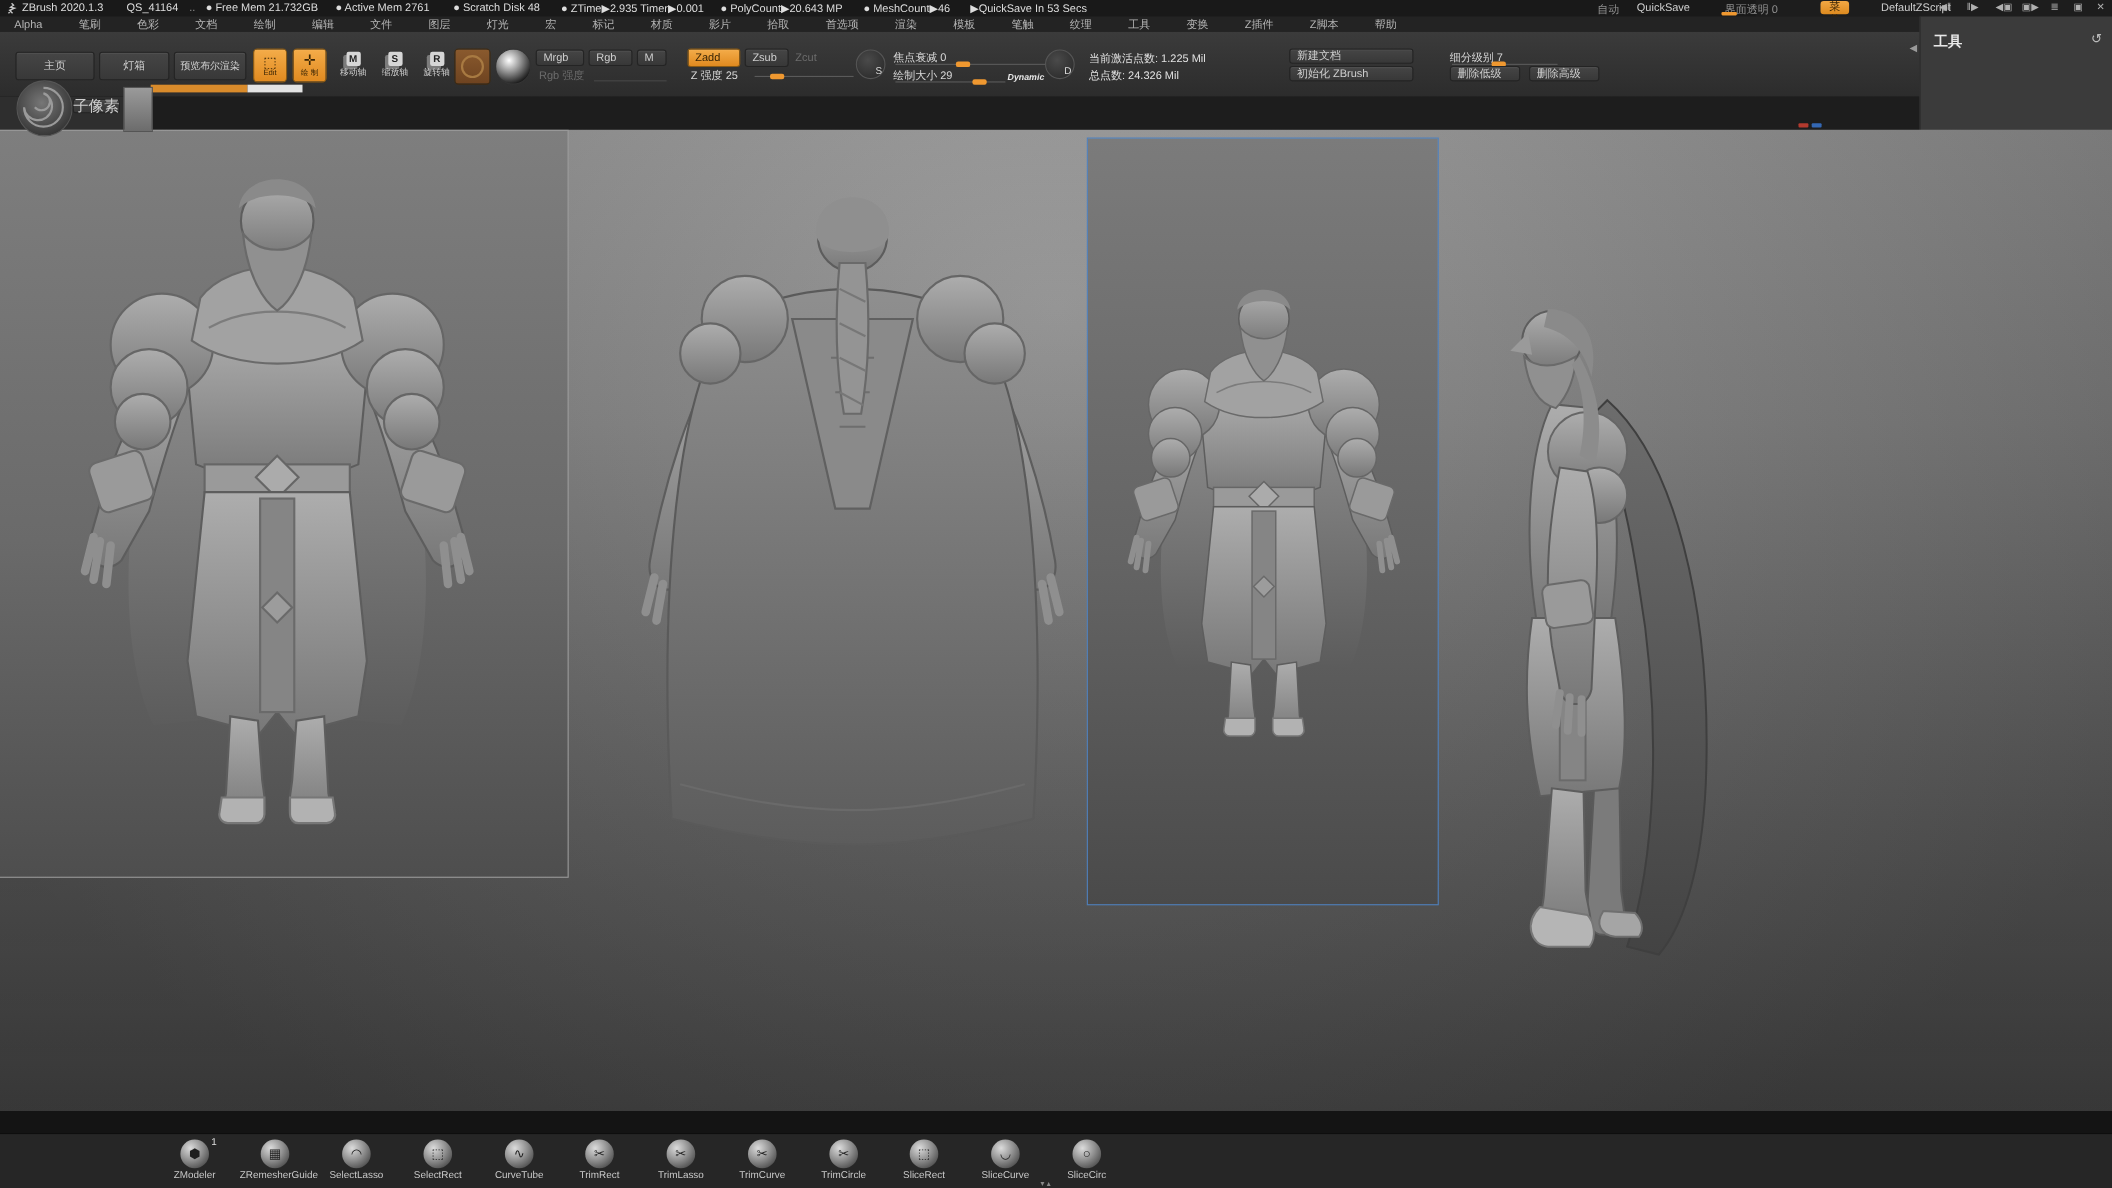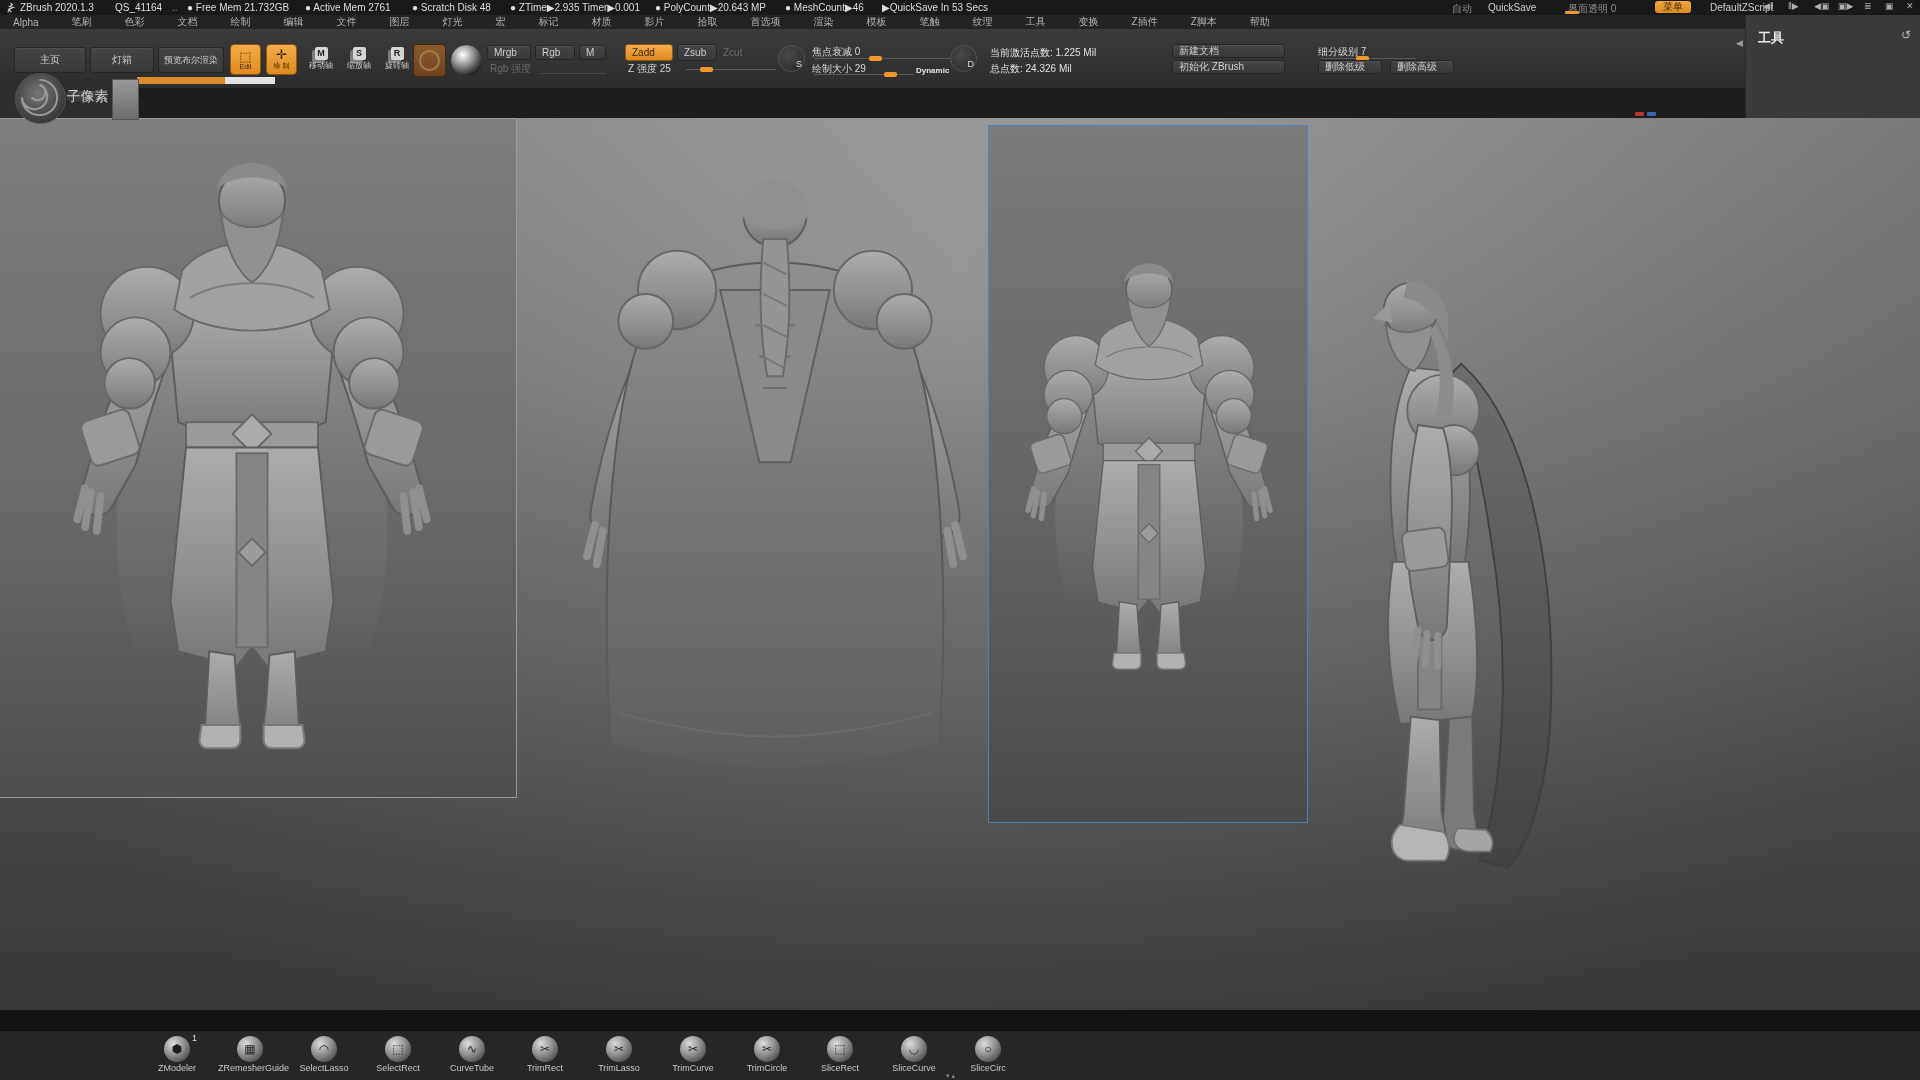--- a/index.html
+++ b/index.html
@@ -1,19 +1,19 @@
 <!DOCTYPE html>
 <html><head>
 <meta charset="utf-8">
 <style>
   html,body{margin:0;padding:0;background:#0d0d0d;font-family:"Liberation Sans",sans-serif;}
   #app{position:relative;width:1920px;height:1080px;overflow:hidden;background:#1d1d1d;color:#ccc;}
   .abs{position:absolute;}
   
-  .titlebar{left:0;top:0;width:1920px;height:15px;background:#191919;font-size:10px;color:#dedede;}
+  .titlebar{left:0;top:0;width:1596px;height:15px;background:#191919;font-size:10px;color:#dedede;}
   .titlebar .seg{position:absolute;top:2px;white-space:nowrap;}
   .tb-right{color:#cfcfcf;}
   .tb-dim{color:#8f8f8f;}
   .tb-icon{position:absolute;top:1px;font-size:9px;color:#b0b0b0;cursor:default;}
   .menu-btn{position:absolute;top:1px;height:12px;padding:0 8px;background:linear-gradient(#f2a844,#dd8a1f);color:#3a2505;border-radius:3px;font-size:10px;line-height:12px;}
   .ui-handle{position:absolute;width:14px;height:3px;background:#ef9830;border-radius:1px;}
   
   .menubar{left:0;top:15px;width:1920px;height:14px;background:#232323;display:flex;align-items:center;gap:33px;padding-left:13px;font-size:10px;color:#b5b5b5;box-sizing:border-box;}
   .menubar span{white-space:nowrap;cursor:default;}
   
@@ -251,21 +251,21 @@
     <div class="dot" style="left:700px;top:38px"></div>
     <div class="circ" style="left:778px;top:16px">
       <span>S</span>
     </div>
     <span class="lbl" style="left:812px;top:16px">焦点衰减 0</span>
     <div class="track" style="left:814px;top:29px;width:146px"></div>
     <div class="dot" style="left:869px;top:27px"></div>
     <span class="lbl" style="left:812px;top:32px;top:33px">绘制大小 29</span>
     <div class="track" style="left:814px;top:45px;width:100px"></div>
     <div class="dot" style="left:884px;top:43px"></div>
-    <span class="lbl" style="left:916px;top:37px;font-size:8px;font-weight:bold;color:#e8e8e8">Dynamic</span>
+    <span class="lbl" style="left:916px;top:37px;font-size:8px;font-weight:bold;font-style:italic;color:#e8e8e8">Dynamic</span>
     <div class="circ" style="left:950px;top:16px">
       <span>D</span>
     </div>
     <span class="lbl" style="left:990px;top:17px;color:#e2e2e2">当前激活点数: 1.225 Mil</span>
     <span class="lbl" style="left:990px;top:33px;color:#e2e2e2">总点数: 24.326 Mil</span>
     <div class="btn" style="left:1172px;top:15px;width:113px;height:14px;justify-content:flex-start;padding-left:6px">新建文档</div>
     <div class="btn" style="left:1172px;top:31px;width:113px;height:14px;justify-content:flex-start;padding-left:6px">初始化 ZBrush</div>
     <span class="lbl" style="left:1318px;top:16px">细分级别 7</span>
     <div class="track" style="left:1320px;top:29px;width:96px"></div>
     <div class="dot" style="left:1356px;top:27px"></div>

